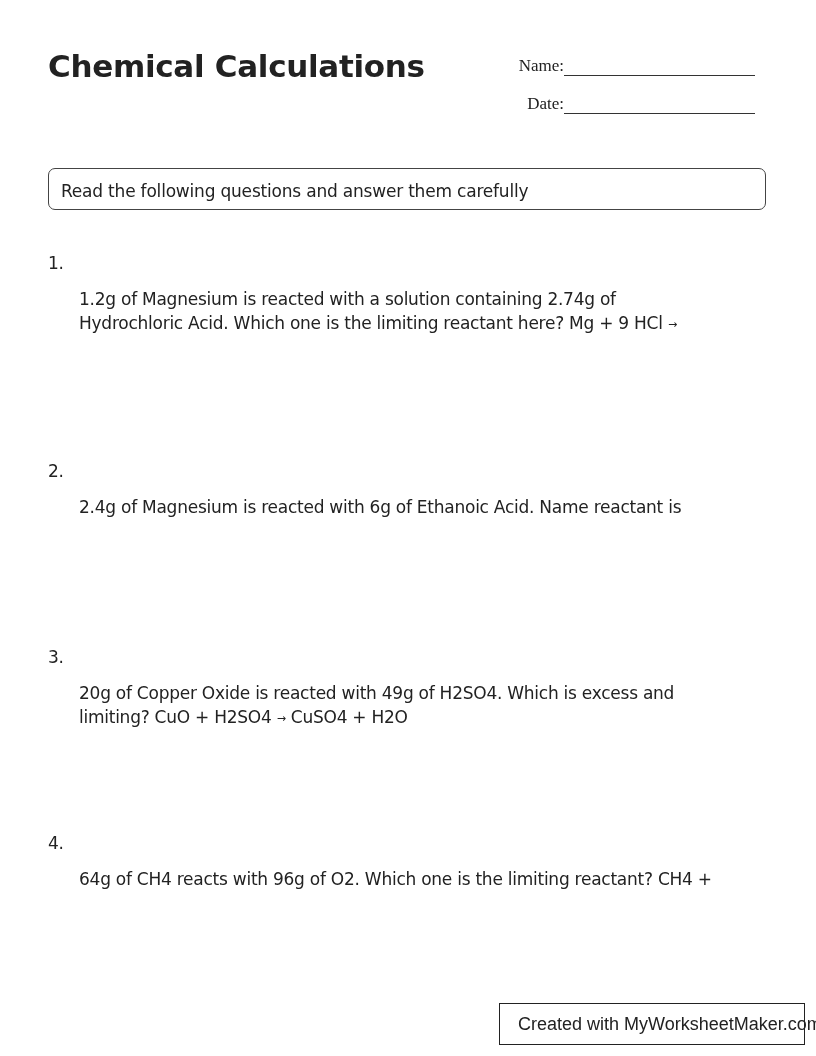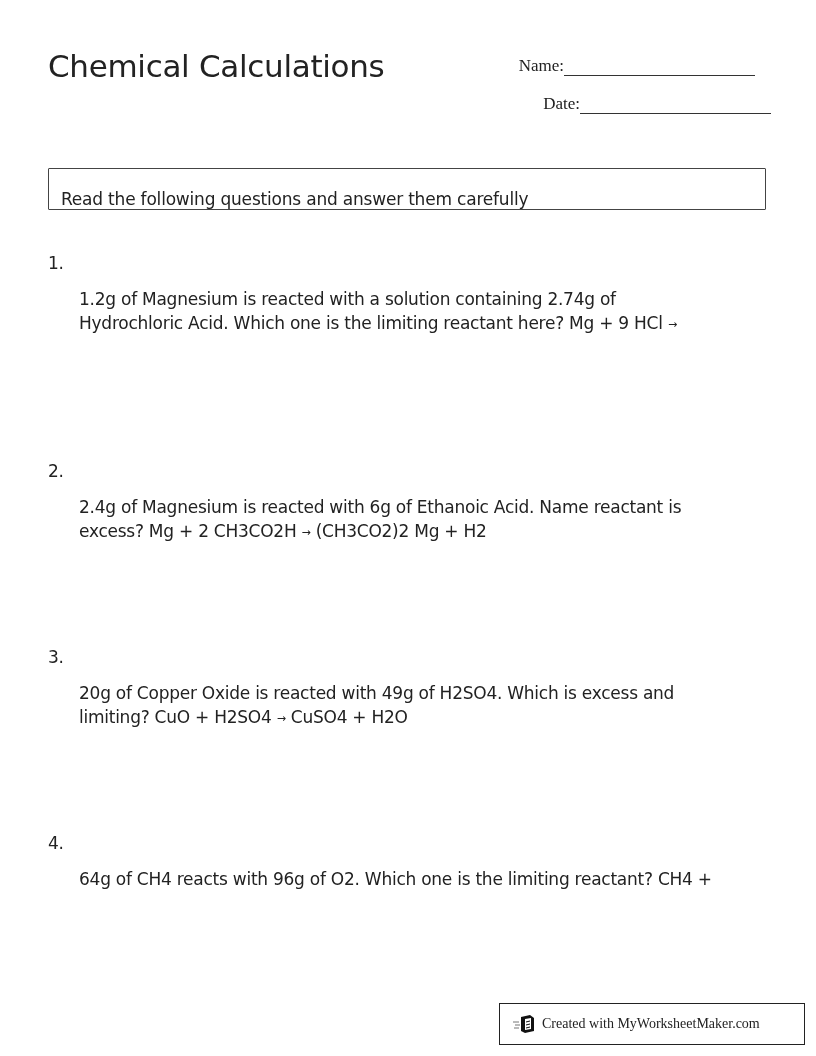--- a/index.html
+++ b/index.html
@@ -1,78 +1,77 @@
 <!DOCTYPE html>
 <html><head>
 <meta charset="utf-8">
 <style>
   html, body { margin: 0; padding: 0; background: #ffffff; }
   body { width: 816px; height: 1056px; position: relative; overflow: hidden; color: #222; }
   .title {
     position: absolute; left: 48px; top: 48px;
     font-family: "DejaVu Sans", sans-serif; font-size: 31px; color: #222;
-    letter-spacing: -0.3px; white-space: nowrap;
+    letter-spacing: -0.3px; white-space: nowrap; font-weight: bold;
   }
   .meta-row { position: absolute; display: flex; align-items: flex-end; }
   .meta-label {
     font-family: "Liberation Serif", serif; font-size: 17px; color: #222;
     text-align: right; width: 60px; line-height: 20px;
   }
   .meta-line { width: 191px; border-bottom: 1.5px solid #333; height: 14px; }
   .instructions {
     position: absolute; left: 48px; top: 168px; width: 718px; height: 42px;
-    border: 1px solid #444; border-radius: 1px; box-sizing: border-box;
+    border: 1px solid #444; border-radius: 7px; box-sizing: border-box;
     font-family: "DejaVu Sans", sans-serif; font-size: 17px; color: #222;
-    padding: 20px 12px; letter-spacing: -0.2px; white-space: nowrap;
+    padding: 12px 12px; letter-spacing: -0.2px; white-space: nowrap;
   }
   .question {
     position: absolute; left: 48px; width: 700px; display: flex;
     font-family: "DejaVu Sans", sans-serif; font-size: 17px; color: #222;
     line-height: 24px; letter-spacing: -0.25px;
   }
   .q-num { width: 31px; flex: 0 0 31px; }
   .q-text { flex: 1; margin-top: 36px; }
   .arrow { font-size: 11px; vertical-align: 1px; }
   .footer {
     position: absolute; left: 499px; top: 1003px; width: 306px; height: 42px;
     border: 1.5px solid #222; box-sizing: border-box;
     display: flex; align-items: center; padding-left: 12px;
-    font-family: Liberation Serif, serif; font-size: 14px; color: #222; white-space: nowrap;
+    font-family: Liberation Sans, sans-serif; font-size: 18px; color: #222; white-space: nowrap;
   }
   .footer svg { margin-right: 6px; }
 </style>
 </head>
 <body>
 
 <div class="title">Chemical Calculations</div>
 
 <div class="meta-row" style="left:504px; top:56px;">
   <span class="meta-label">Name:</span>
   <span class="meta-line"></span>
 </div>
-<div class="meta-row" style="left:520px; top:94px;">
+<div class="meta-row" style="left:504px; top:94px;">
   <span class="meta-label">Date:</span>
   <span class="meta-line"></span>
 </div>
 
 <div class="instructions">Read the following questions and answer them carefully</div>
 
 <div class="question" style="top:251px;">
   <span class="q-num">1.</span>
   <div class="q-text">
     <div>1.2g of Magnesium is reacted with a solution containing 2.74g of</div>
     <div><span>Hydrochloric Acid. Which one is the limiting reactant here? Mg + 9 HCl </span><span class="arrow">→</span></div>
   </div>
 </div>
 
 <div class="question" style="top:459px;">
   <span class="q-num">2.</span>
   <div class="q-text">
     <div>2.4g of Magnesium is reacted with 6g of Ethanoic Acid. Name reactant is</div>
-    <div><span>excess? Mg + 2 CH3CO2H </span><span class="arrow">→</span><span> (CH3CO2)2 Mg + H2</span></div>
   </div>
 </div>
 
 <div class="question" style="top:645px;">
   <span class="q-num">3.</span>
   <div class="q-text">
     <div>20g of Copper Oxide is reacted with 49g of H2SO4. Which is excess and</div>
     <div><span>limiting? CuO + H2SO4 </span><span class="arrow">→</span><span> CuSO4 + H2O</span></div>
   </div>
 </div>

